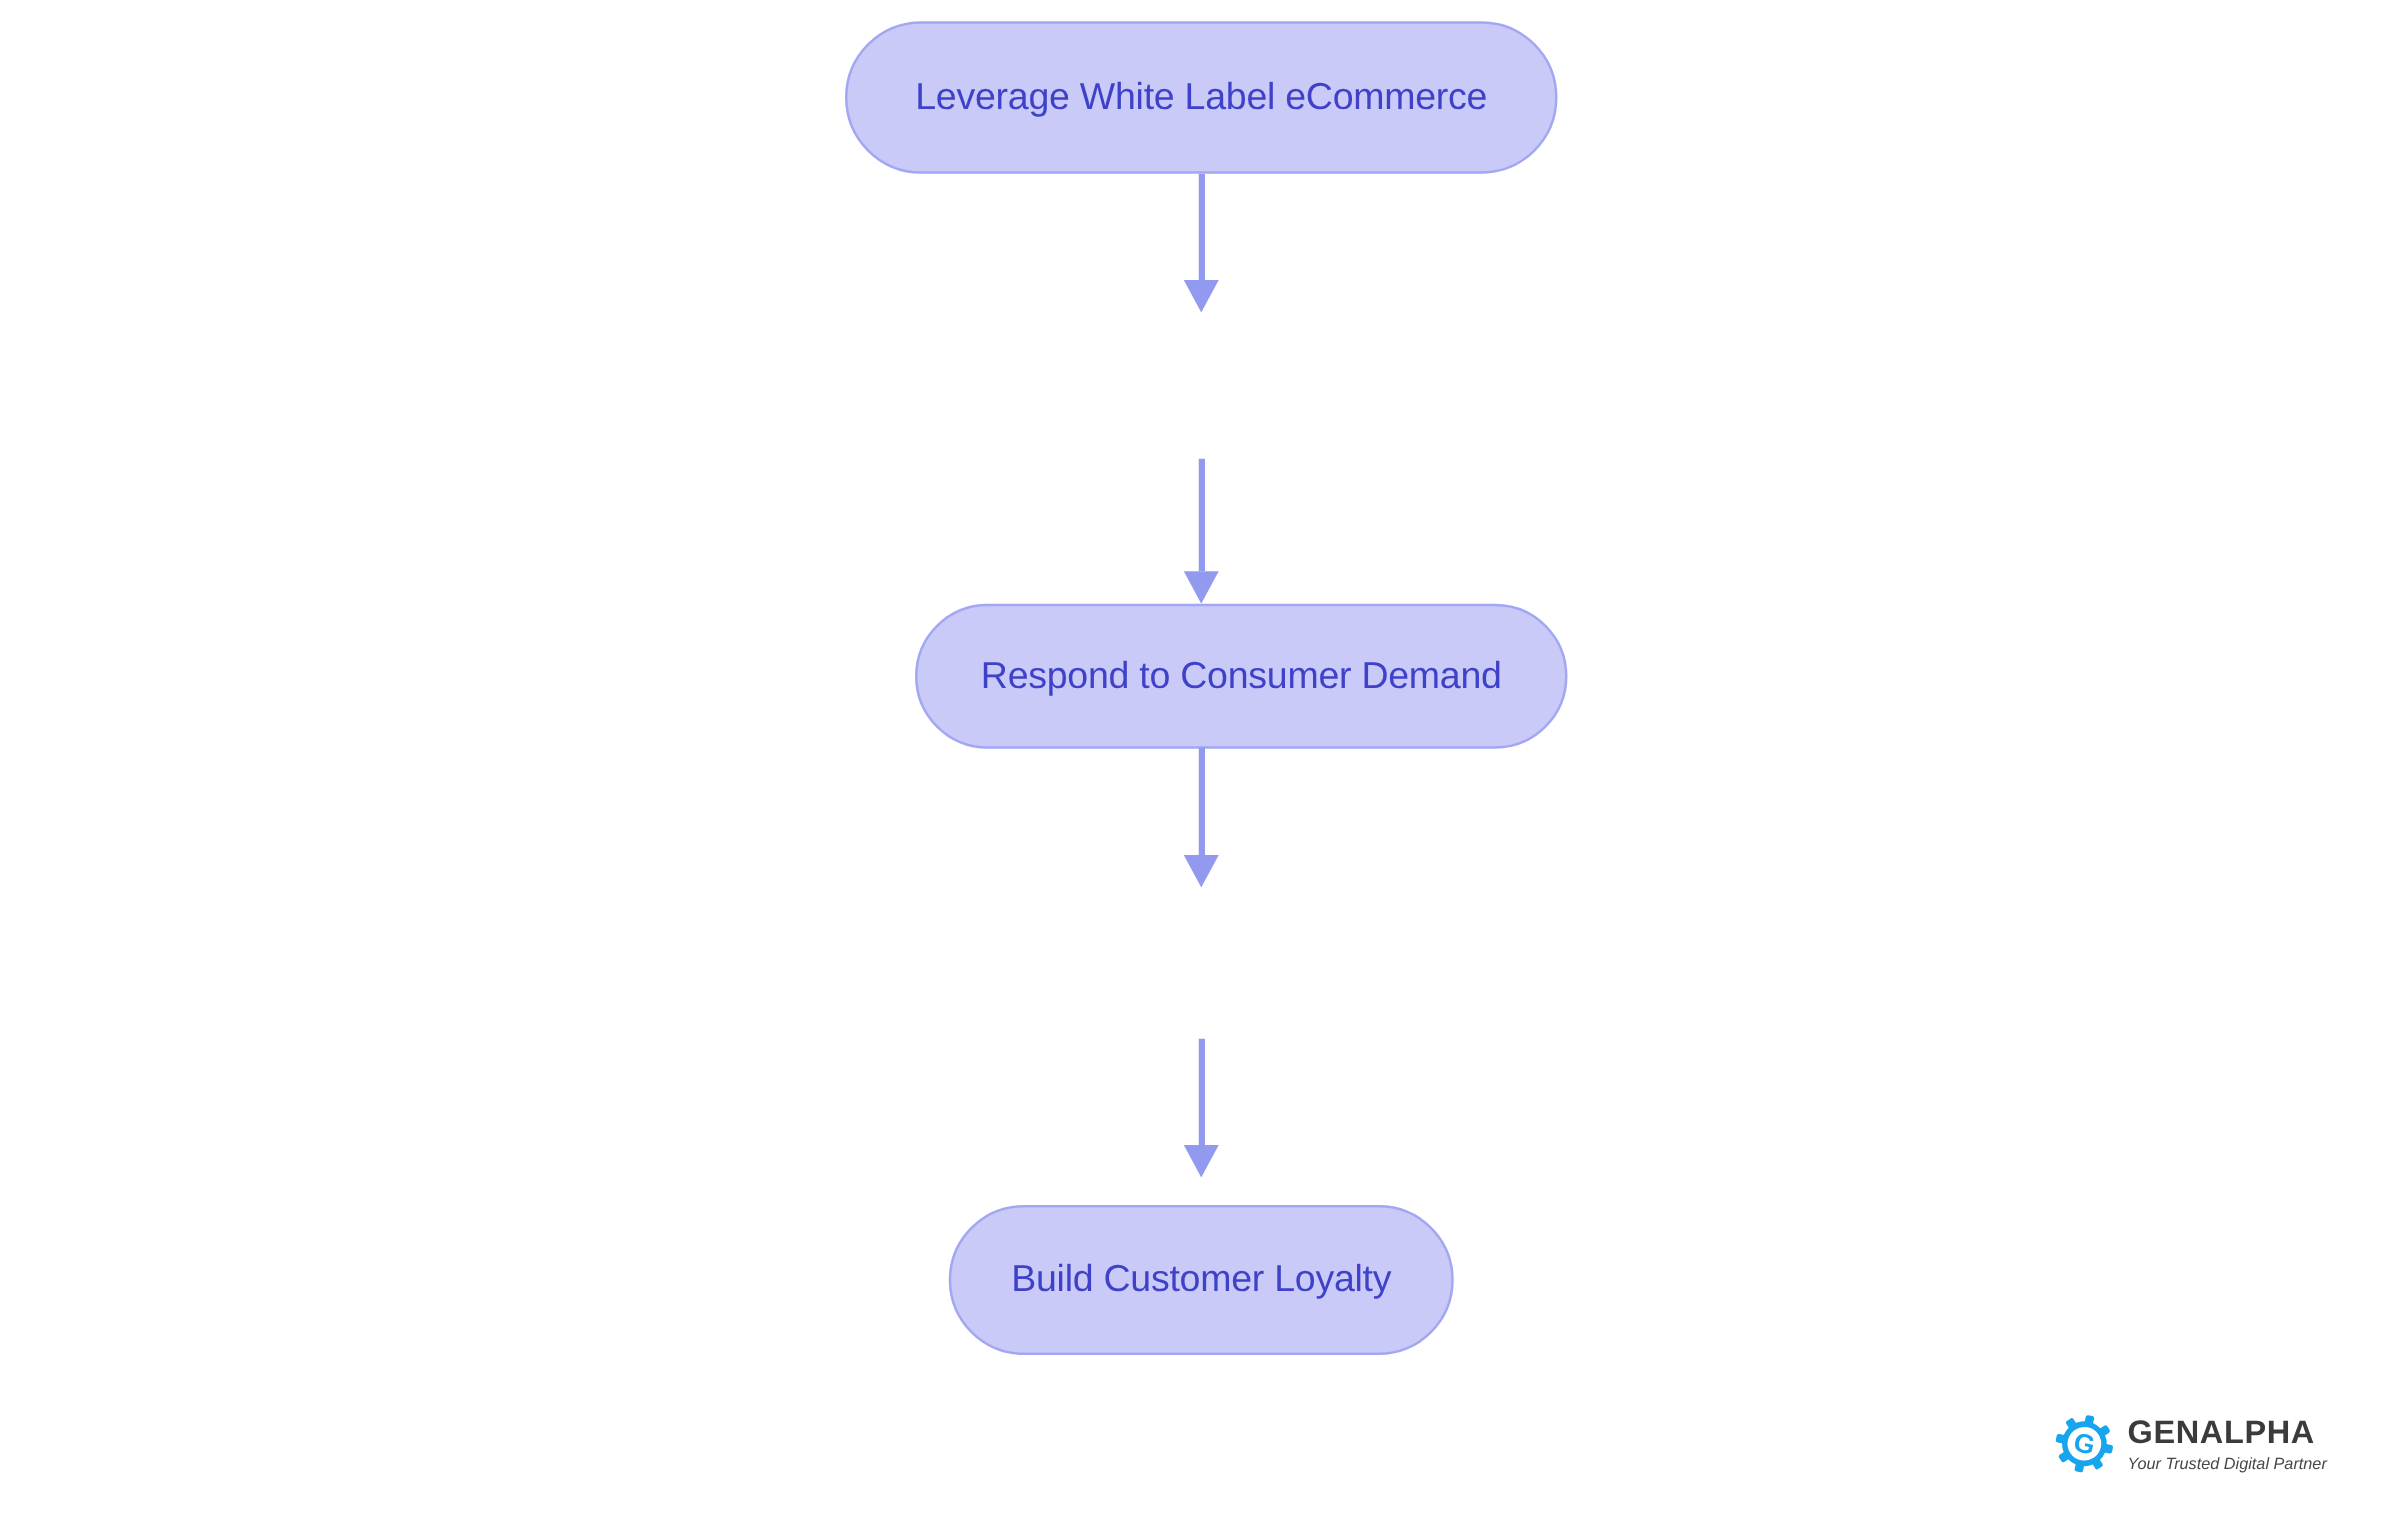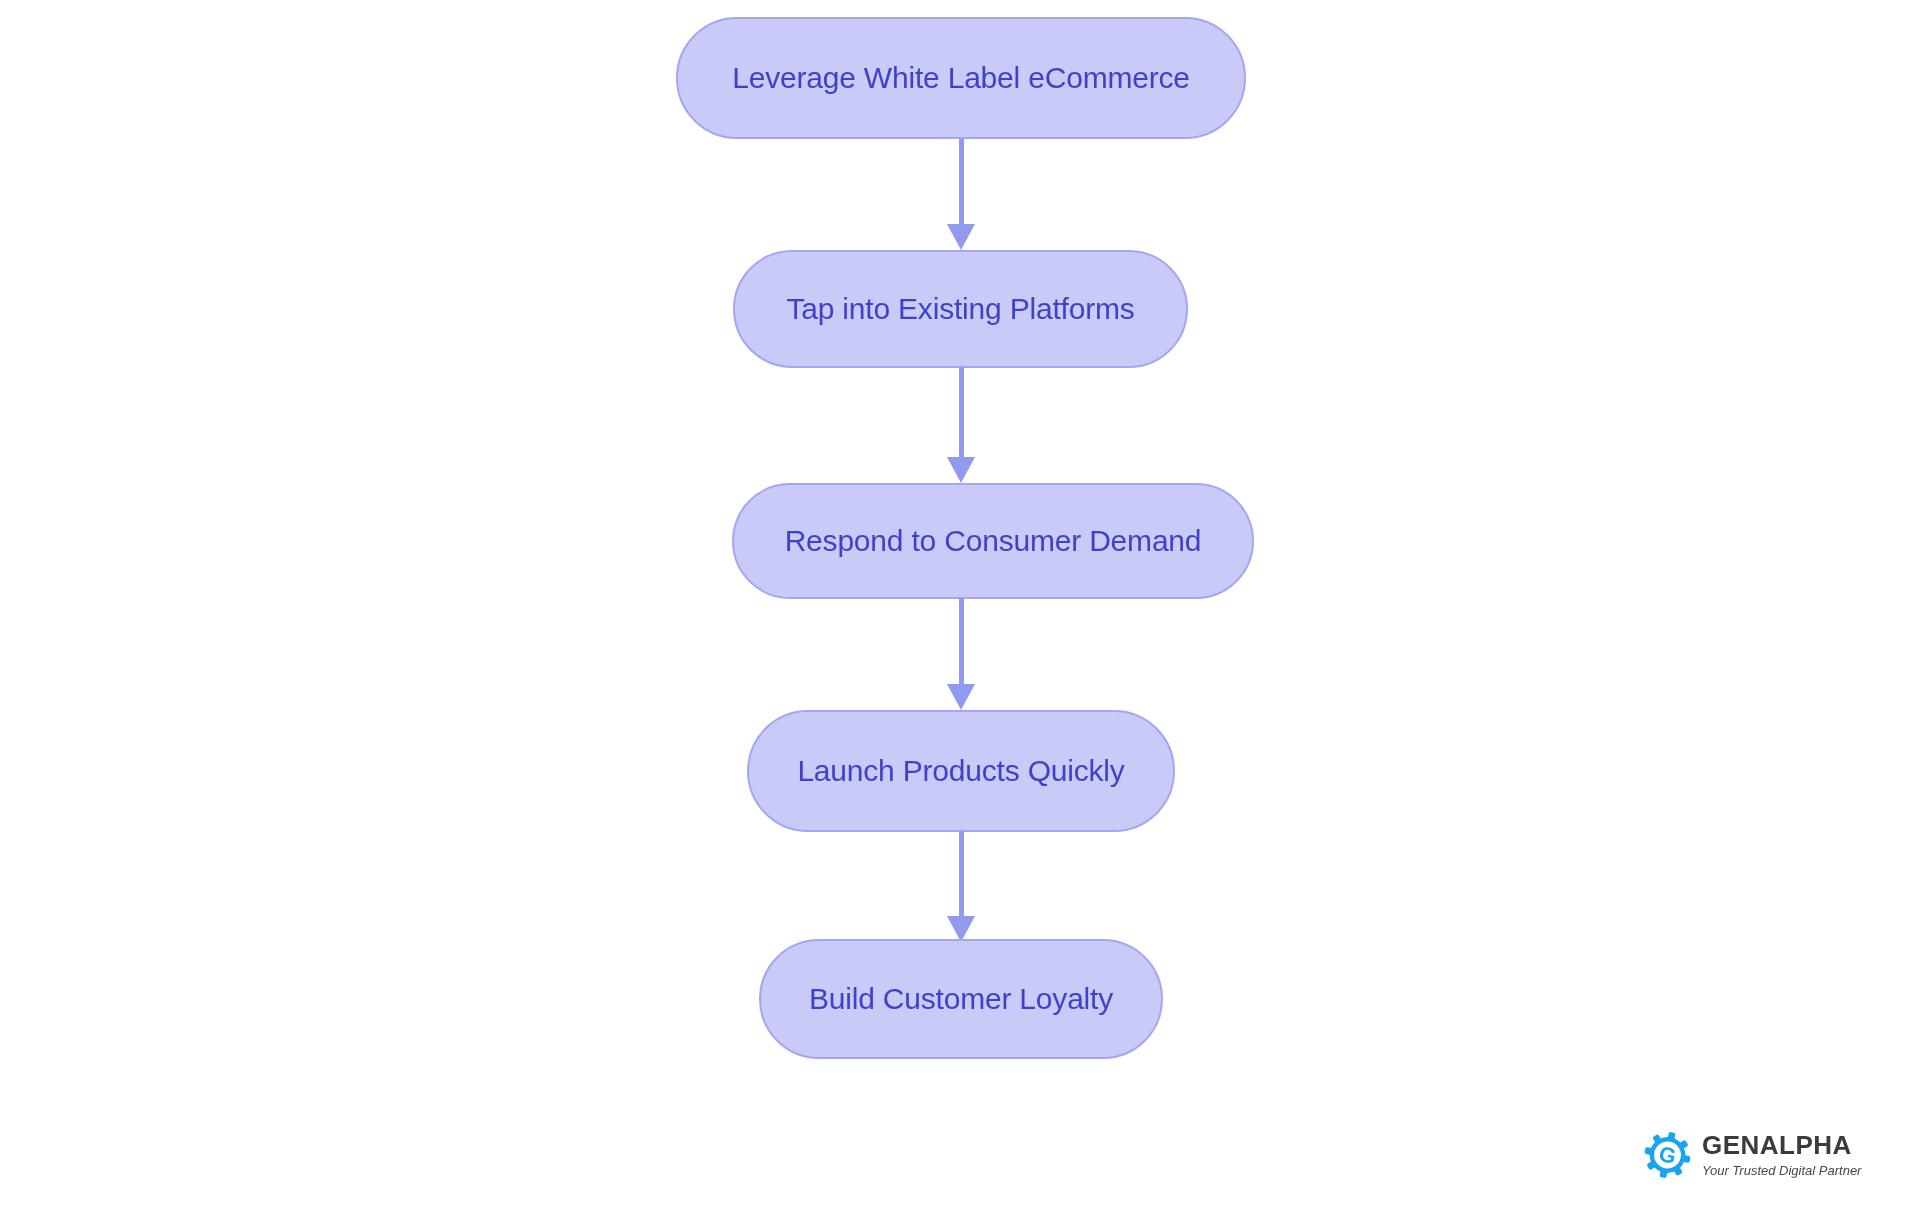--- a/index.html
+++ b/index.html
@@ -26,21 +26,21 @@
     justify-content: center;
     text-align: left;
     color: var(--node-text, #3f42c8);
     font-size: 30px;
     letter-spacing: -0.2px;
   }
   .node-1 { left: 676px; top: 17px;  width: 570px; height: 122px; }
   .node-2 { left: 733px; top: 250px; width: 455px; height: 118px; }
   .node-3 { left: 732px; top: 483px; width: 522px; height: 116px; }
   .node-4 { left: 747px; top: 710px; width: 428px; height: 122px; }
-  .node-5 { left: 759px; top: 939px; width: 404px; height: 120px; }
+  .node-5 { left: 759px; top: 964px; width: 404px; height: 120px; }
 
   .arrow {
     position: absolute;
     left: 947px;
     width: 28px;
     display: flex;
     flex-direction: column;
     align-items: center;
   }
   .arrow .stem {
@@ -92,41 +92,35 @@
 
   <div class="node node-1">
     <span>Leverage White Label eCommerce</span>
   </div>
 
   <div class="arrow arrow-1">
     <div class="stem"></div>
     <div class="head"></div>
   </div>
 
-  <div class="node node-2">
-    <span>Tap into Existing Platforms</span>
-  </div>
 
   <div class="arrow arrow-2">
     <div class="stem"></div>
     <div class="head"></div>
   </div>
 
   <div class="node node-3">
     <span>Respond to Consumer Demand</span>
   </div>
 
   <div class="arrow arrow-3">
     <div class="stem"></div>
     <div class="head"></div>
   </div>
 
-  <div class="node node-4">
-    <span>Launch Products Quickly</span>
-  </div>
 
   <div class="arrow arrow-4">
     <div class="stem"></div>
     <div class="head"></div>
   </div>
 
   <div class="node node-5">
     <span>Build Customer Loyalty</span>
   </div>
 

